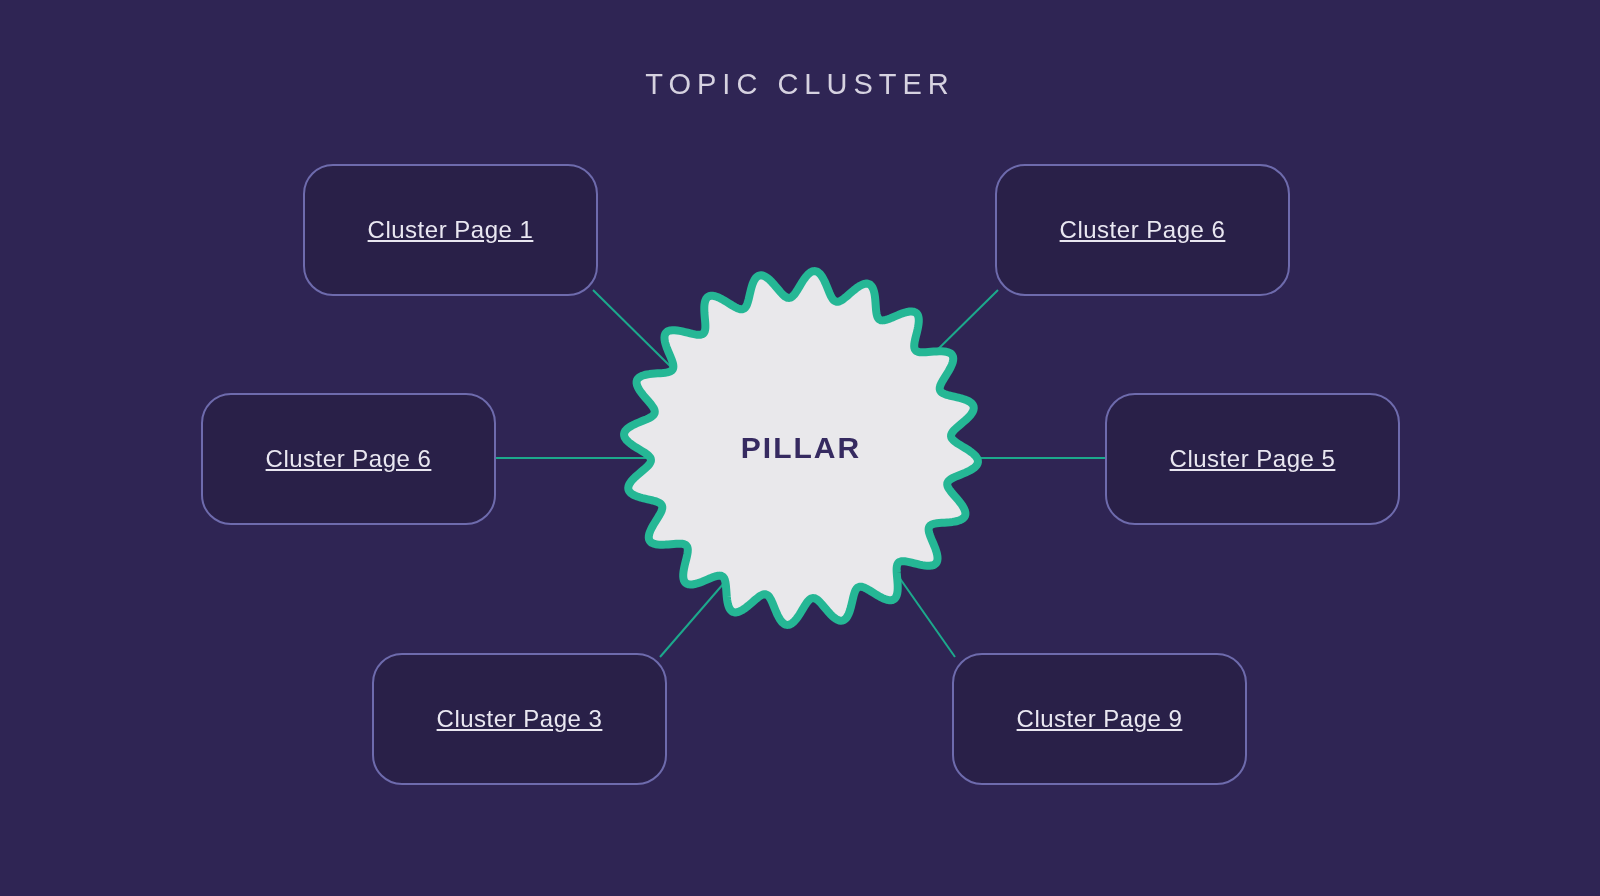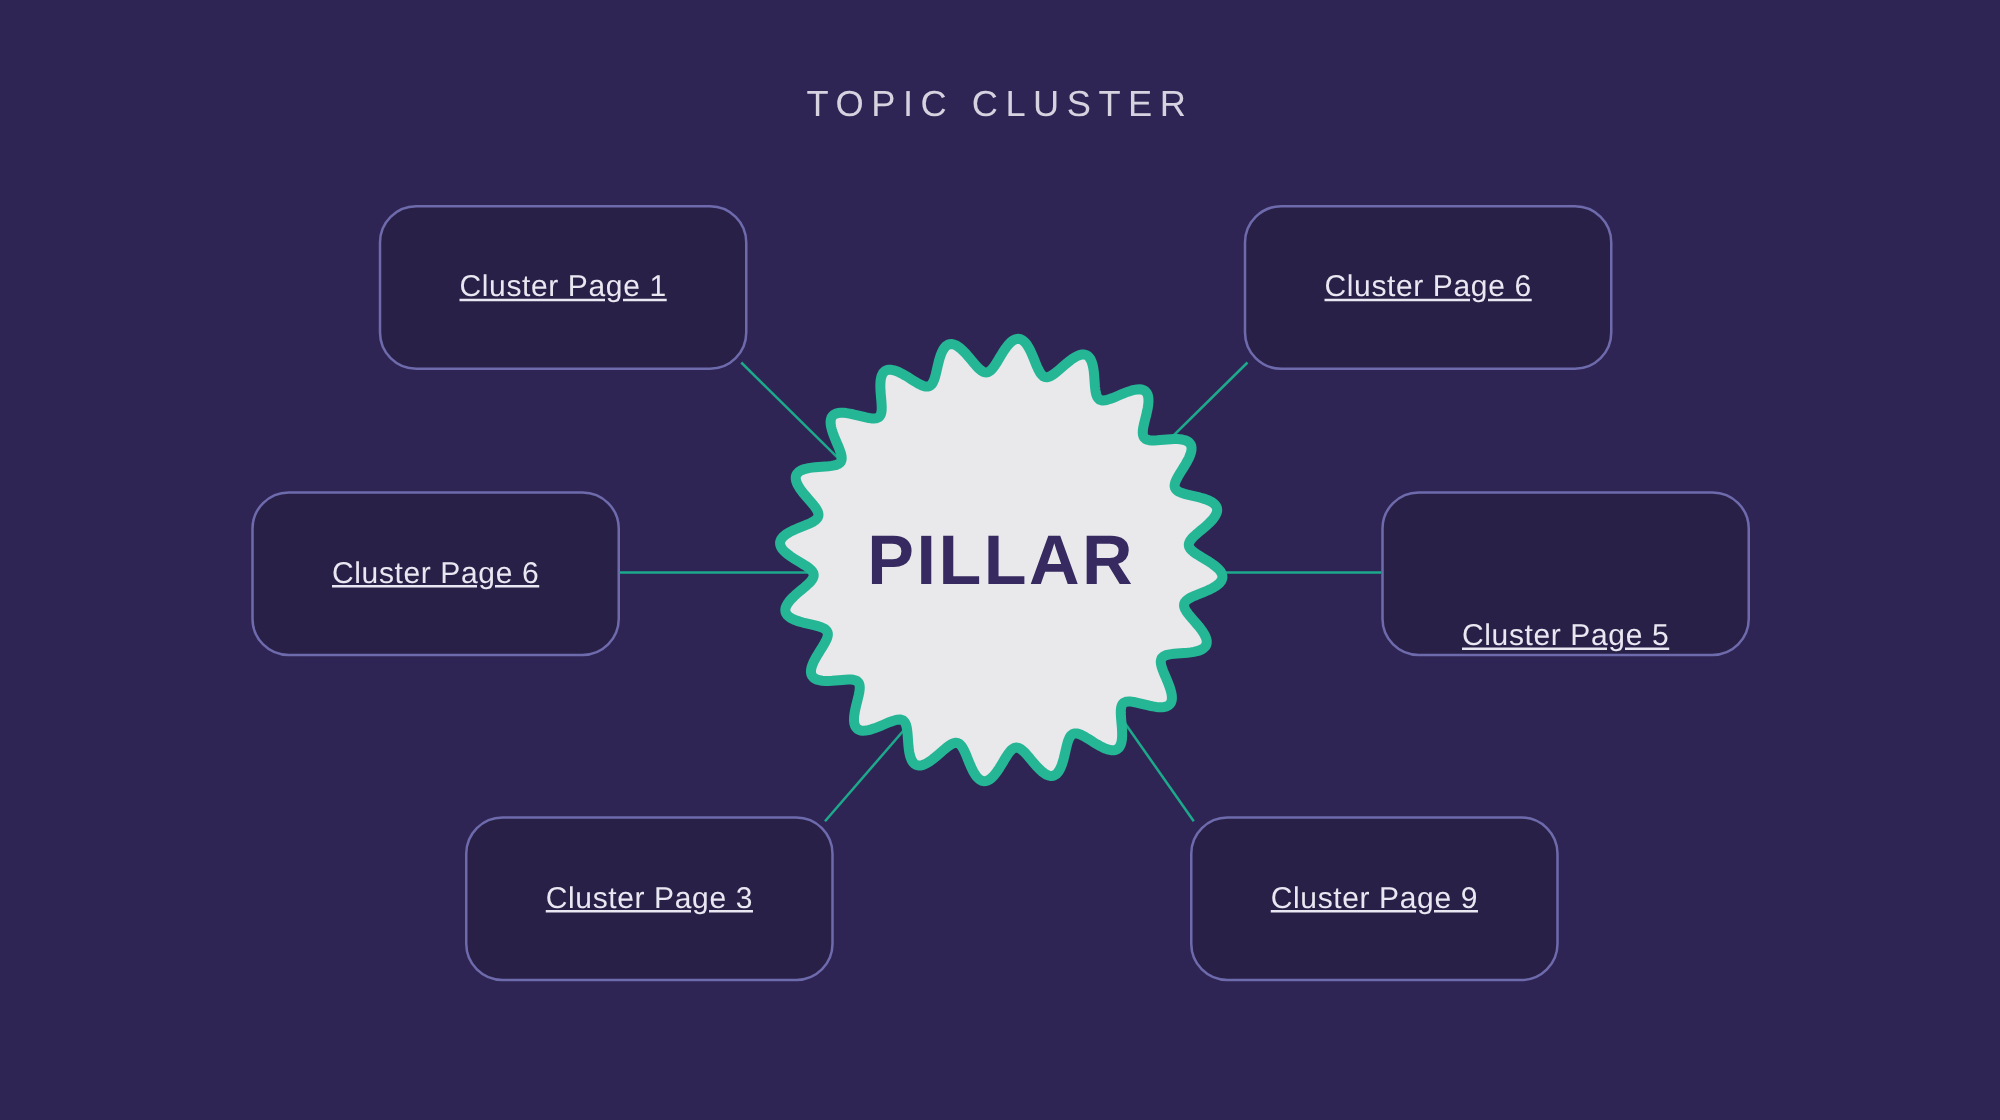--- a/index.html
+++ b/index.html
@@ -52,21 +52,21 @@
     stroke-width:8;
     stroke-linejoin:round;
   }
   .pillar-label{
     position:absolute;left:611px;top:258px;width:380px;height:380px;
     display:flex;flex-direction:column;align-items:center;justify-content:center;
     text-align:center;
     pointer-events:none;
   }
   .pillar-label div{
-    font-size:56px;font-weight:bold;letter-spacing:2px;
+    font-size:30px;font-weight:bold;letter-spacing:2px;
     line-height:1.4;
     color:var(--pillar-text);
   }
 </style>
 </head>
 <body>
 
 <div class="canvas">
 
   <div class="diagram-title">TOPIC CLUSTER</div>
@@ -89,21 +89,21 @@
   </div>
 
   <div class="cluster-box" style="left:372px;top:653px;text-align:right;">
     <span>Cluster Page 3</span>
   </div>
 
   <div class="cluster-box" style="left:952px;top:653px;">
     <span>Cluster Page 9</span>
   </div>
 
-  <div class="cluster-box" style="left:1105px;top:393px;align-items:flex-end;">
+  <div class="cluster-box" style="left:1105px;top:393px;">
     <span>Cluster Page 5</span>
   </div>
 
   <div class="cluster-box" style="left:995px;top:164px;">
     <span>Cluster Page 6</span>
   </div>
 
   <svg class="pillar-shape" viewBox="0 0 380 380" xmlns="http://www.w3.org/2000/svg">
     <path d="M354.00 190.00L356.34 191.45L358.59 192.94L360.69 194.47L362.57 196.03L364.18 197.60L365.45 199.19L366.36 200.79L366.86 202.37L366.95 203.93L366.62 205.45L365.87 206.93L364.73 208.36L363.22 209.74L361.39 211.04L359.29 212.29L356.98 213.47L354.52 214.59L351.98 215.66L349.44 216.68L346.96 217.68L344.62 218.66L342.47 219.64L340.57 220.63L338.98 221.67L337.73 222.75L336.84 223.90L336.34 225.13L336.23 226.46L336.49 227.89L337.12 229.42L338.07 231.06L339.31 232.81L340.77 234.66L342.42 236.60L344.17 238.61L345.97 240.68L347.75 242.78L349.43 244.90L350.96 247.00L352.26 249.06L353.30 251.06L354.02 252.96L354.39 254.76L354.38 256.42L353.99 257.93L353.20 259.27L352.03 260.45L350.50 261.46L348.64 262.30L346.50 262.98L344.12 263.51L341.55 263.92L338.87 264.22L336.13 264.45L333.39 264.64L330.73 264.83L328.19 265.03L325.85 265.30L323.74 265.67L321.90 266.15L320.38 266.80L319.18 267.62L318.32 268.64L317.81 269.86L317.62 271.30L317.74 272.95L318.13 274.81L318.77 276.86L319.59 279.07L320.56 281.42L321.61 283.87L322.68 286.40L323.72 288.95L324.66 291.48L325.47 293.95L326.07 296.31L326.44 298.53L326.54 300.57L326.34 302.39L325.82 303.96L324.97 305.28L323.81 306.32L322.33 307.08L320.56 307.56L318.54 307.78L316.29 307.77L313.86 307.54L311.29 307.13L308.65 306.59L305.97 305.97L303.31 305.30L300.72 304.65L298.24 304.07L295.93 303.60L293.81 303.29L291.91 303.19L290.26 303.33L288.87 303.74L287.74 304.44L286.87 305.45L286.25 306.76L285.85 308.37L285.65 310.25L285.63 312.40L285.73 314.75L285.92 317.29L286.16 319.95L286.40 322.68L286.60 325.42L286.71 328.12L286.71 330.72L286.56 333.16L286.23 335.38L285.69 337.35L284.93 339.02L283.95 340.35L282.74 341.34L281.31 341.97L279.67 342.24L277.85 342.15L275.85 341.74L273.72 341.03L271.47 340.06L269.16 338.88L266.81 337.55L264.45 336.13L262.13 334.67L259.87 333.25L257.70 331.93L255.64 330.77L253.72 329.82L251.95 329.14L250.34 328.76L248.89 328.72L247.59 329.04L246.46 329.73L245.46 330.79L244.58 332.19L243.81 333.93L243.12 335.96L242.49 338.23L241.89 340.70L241.29 343.30L240.68 345.97L240.02 348.65L239.30 351.25L238.50 353.72L237.60 355.99L236.59 358.00L235.47 359.70L234.24 361.06L232.89 362.03L231.44 362.60L229.88 362.75L228.24 362.50L226.53 361.85L224.76 360.84L222.95 359.51L221.12 357.89L219.28 356.06L217.45 354.06L215.66 351.98L213.89 349.88L212.18 347.83L210.53 345.90L208.93 344.16L207.39 342.67L205.92 341.47L204.50 340.62L203.13 340.13L201.81 340.04L200.51 340.34L199.24 341.03L197.97 342.10L196.70 343.51L195.42 345.23L194.12 347.20L192.78 349.36L191.41 351.65L190.00 354.00L188.55 356.34L187.06 358.59L185.53 360.69L183.97 362.57L182.40 364.18L180.81 365.45L179.21 366.36L177.63 366.86L176.07 366.95L174.55 366.62L173.07 365.87L171.64 364.73L170.26 363.22L168.96 361.39L167.71 359.29L166.53 356.98L165.41 354.52L164.34 351.98L163.32 349.44L162.32 346.96L161.34 344.62L160.36 342.47L159.37 340.57L158.33 338.98L157.25 337.73L156.10 336.84L154.87 336.34L153.54 336.23L152.11 336.49L150.58 337.12L148.94 338.07L147.19 339.31L145.34 340.77L143.40 342.42L141.39 344.17L139.32 345.97L137.22 347.75L135.10 349.43L133.00 350.96L130.94 352.26L128.94 353.30L127.04 354.02L125.24 354.39L123.58 354.38L122.07 353.99L120.73 353.20L119.55 352.03L118.54 350.50L117.70 348.64L117.02 346.50L116.49 344.12L116.08 341.55L115.78 338.87L115.55 336.13L115.36 333.39L115.17 330.73L114.97 328.19L114.70 325.85L114.33 323.74L113.85 321.90L113.20 320.38L112.38 319.18L111.36 318.32L110.14 317.81L108.70 317.62L107.05 317.74L105.19 318.13L103.14 318.77L100.93 319.59L98.58 320.56L96.13 321.61L93.60 322.68L91.05 323.72L88.52 324.66L86.05 325.47L83.69 326.07L81.47 326.44L79.43 326.54L77.61 326.34L76.04 325.82L74.72 324.97L73.68 323.81L72.92 322.33L72.44 320.56L72.22 318.54L72.23 316.29L72.46 313.86L72.87 311.29L73.41 308.65L74.03 305.97L74.70 303.31L75.35 300.72L75.93 298.24L76.40 295.93L76.71 293.81L76.81 291.91L76.67 290.26L76.26 288.87L75.56 287.74L74.55 286.87L73.24 286.25L71.63 285.85L69.75 285.65L67.60 285.63L65.25 285.73L62.71 285.92L60.05 286.16L57.32 286.40L54.58 286.60L51.88 286.71L49.28 286.71L46.84 286.56L44.62 286.23L42.65 285.69L40.98 284.93L39.65 283.95L38.66 282.74L38.03 281.31L37.76 279.67L37.85 277.85L38.26 275.85L38.97 273.72L39.94 271.47L41.12 269.16L42.45 266.81L43.87 264.45L45.33 262.13L46.75 259.87L48.07 257.70L49.23 255.64L50.18 253.72L50.86 251.95L51.24 250.34L51.28 248.89L50.96 247.59L50.27 246.46L49.21 245.46L47.81 244.58L46.07 243.81L44.04 243.12L41.77 242.49L39.30 241.89L36.70 241.29L34.03 240.68L31.35 240.02L28.75 239.30L26.28 238.50L24.01 237.60L22.00 236.59L20.30 235.47L18.94 234.24L17.97 232.89L17.40 231.44L17.25 229.88L17.50 228.24L18.15 226.53L19.16 224.76L20.49 222.95L22.11 221.12L23.94 219.28L25.94 217.45L28.02 215.66L30.12 213.89L32.17 212.18L34.10 210.53L35.84 208.93L37.33 207.39L38.53 205.92L39.38 204.50L39.87 203.13L39.96 201.81L39.66 200.51L38.97 199.24L37.90 197.97L36.49 196.70L34.77 195.42L32.80 194.12L30.64 192.78L28.35 191.41L26.00 190.00L23.66 188.55L21.41 187.06L19.31 185.53L17.43 183.97L15.82 182.40L14.55 180.81L13.64 179.21L13.14 177.63L13.05 176.07L13.38 174.55L14.13 173.07L15.27 171.64L16.78 170.26L18.61 168.96L20.71 167.71L23.02 166.53L25.48 165.41L28.02 164.34L30.56 163.32L33.04 162.32L35.38 161.34L37.53 160.36L39.43 159.37L41.02 158.33L42.27 157.25L43.16 156.10L43.66 154.87L43.77 153.54L43.51 152.11L42.88 150.58L41.93 148.94L40.69 147.19L39.23 145.34L37.58 143.40L35.83 141.39L34.03 139.32L32.25 137.22L30.57 135.10L29.04 133.00L27.74 130.94L26.70 128.94L25.98 127.04L25.61 125.24L25.62 123.58L26.01 122.07L26.80 120.73L27.97 119.55L29.50 118.54L31.36 117.70L33.50 117.02L35.88 116.49L38.45 116.08L41.13 115.78L43.87 115.55L46.61 115.36L49.27 115.17L51.81 114.97L54.15 114.70L56.26 114.33L58.10 113.85L59.62 113.20L60.82 112.38L61.68 111.36L62.19 110.14L62.38 108.70L62.26 107.05L61.87 105.19L61.23 103.14L60.41 100.93L59.44 98.58L58.39 96.13L57.32 93.60L56.28 91.05L55.34 88.52L54.53 86.05L53.93 83.69L53.56 81.47L53.46 79.43L53.66 77.61L54.18 76.04L55.03 74.72L56.19 73.68L57.67 72.92L59.44 72.44L61.46 72.22L63.71 72.23L66.14 72.46L68.71 72.87L71.35 73.41L74.03 74.03L76.69 74.70L79.28 75.35L81.76 75.93L84.07 76.40L86.19 76.71L88.09 76.81L89.74 76.67L91.13 76.26L92.26 75.56L93.13 74.55L93.75 73.24L94.15 71.63L94.35 69.75L94.37 67.60L94.27 65.25L94.08 62.71L93.84 60.05L93.60 57.32L93.40 54.58L93.29 51.88L93.29 49.28L93.44 46.84L93.77 44.62L94.31 42.65L95.07 40.98L96.05 39.65L97.26 38.66L98.69 38.03L100.33 37.76L102.15 37.85L104.15 38.26L106.28 38.97L108.53 39.94L110.84 41.12L113.19 42.45L115.55 43.87L117.87 45.33L120.13 46.75L122.30 48.07L124.36 49.23L126.28 50.18L128.05 50.86L129.66 51.24L131.11 51.28L132.41 50.96L133.54 50.27L134.54 49.21L135.42 47.81L136.19 46.07L136.88 44.04L137.51 41.77L138.11 39.30L138.71 36.70L139.32 34.03L139.98 31.35L140.70 28.75L141.50 26.28L142.40 24.01L143.41 22.00L144.53 20.30L145.76 18.94L147.11 17.97L148.56 17.40L150.12 17.25L151.76 17.50L153.47 18.15L155.24 19.16L157.05 20.49L158.88 22.11L160.72 23.94L162.55 25.94L164.34 28.02L166.11 30.12L167.82 32.17L169.47 34.10L171.07 35.84L172.61 37.33L174.08 38.53L175.50 39.38L176.87 39.87L178.19 39.96L179.49 39.66L180.76 38.97L182.03 37.90L183.30 36.49L184.58 34.77L185.88 32.80L187.22 30.64L188.59 28.35L190.00 26.00L191.45 23.66L192.94 21.41L194.47 19.31L196.03 17.43L197.60 15.82L199.19 14.55L200.79 13.64L202.37 13.14L203.93 13.05L205.45 13.38L206.93 14.13L208.36 15.27L209.74 16.78L211.04 18.61L212.29 20.71L213.47 23.02L214.59 25.48L215.66 28.02L216.68 30.56L217.68 33.04L218.66 35.38L219.64 37.53L220.63 39.43L221.67 41.02L222.75 42.27L223.90 43.16L225.13 43.66L226.46 43.77L227.89 43.51L229.42 42.88L231.06 41.93L232.81 40.69L234.66 39.23L236.60 37.58L238.61 35.83L240.68 34.03L242.78 32.25L244.90 30.57L247.00 29.04L249.06 27.74L251.06 26.70L252.96 25.98L254.76 25.61L256.42 25.62L257.93 26.01L259.27 26.80L260.45 27.97L261.46 29.50L262.30 31.36L262.98 33.50L263.51 35.88L263.92 38.45L264.22 41.13L264.45 43.87L264.64 46.61L264.83 49.27L265.03 51.81L265.30 54.15L265.67 56.26L266.15 58.10L266.80 59.62L267.62 60.82L268.64 61.68L269.86 62.19L271.30 62.38L272.95 62.26L274.81 61.87L276.86 61.23L279.07 60.41L281.42 59.44L283.87 58.39L286.40 57.32L288.95 56.28L291.48 55.34L293.95 54.53L296.31 53.93L298.53 53.56L300.57 53.46L302.39 53.66L303.96 54.18L305.28 55.03L306.32 56.19L307.08 57.67L307.56 59.44L307.78 61.46L307.77 63.71L307.54 66.14L307.13 68.71L306.59 71.35L305.97 74.03L305.30 76.69L304.65 79.28L304.07 81.76L303.60 84.07L303.29 86.19L303.19 88.09L303.33 89.74L303.74 91.13L304.44 92.26L305.45 93.13L306.76 93.75L308.37 94.15L310.25 94.35L312.40 94.37L314.75 94.27L317.29 94.08L319.95 93.84L322.68 93.60L325.42 93.40L328.12 93.29L330.72 93.29L333.16 93.44L335.38 93.77L337.35 94.31L339.02 95.07L340.35 96.05L341.34 97.26L341.97 98.69L342.24 100.33L342.15 102.15L341.74 104.15L341.03 106.28L340.06 108.53L338.88 110.84L337.55 113.19L336.13 115.55L334.67 117.87L333.25 120.13L331.93 122.30L330.77 124.36L329.82 126.28L329.14 128.05L328.76 129.66L328.72 131.11L329.04 132.41L329.73 133.54L330.79 134.54L332.19 135.42L333.93 136.19L335.96 136.88L338.23 137.51L340.70 138.11L343.30 138.71L345.97 139.32L348.65 139.98L351.25 140.70L353.72 141.50L355.99 142.40L358.00 143.41L359.70 144.53L361.06 145.76L362.03 147.11L362.60 148.56L362.75 150.12L362.50 151.76L361.85 153.47L360.84 155.24L359.51 157.05L357.89 158.88L356.06 160.72L354.06 162.55L351.98 164.34L349.88 166.11L347.83 167.82L345.90 169.47L344.16 171.07L342.67 172.61L341.47 174.08L340.62 175.50L340.13 176.87L340.04 178.19L340.34 179.49L341.03 180.76L342.10 182.03L343.51 183.30L345.23 184.58L347.20 185.88L349.36 187.22L351.65 188.59L354.00 190.00Z"></path>
   </svg>

